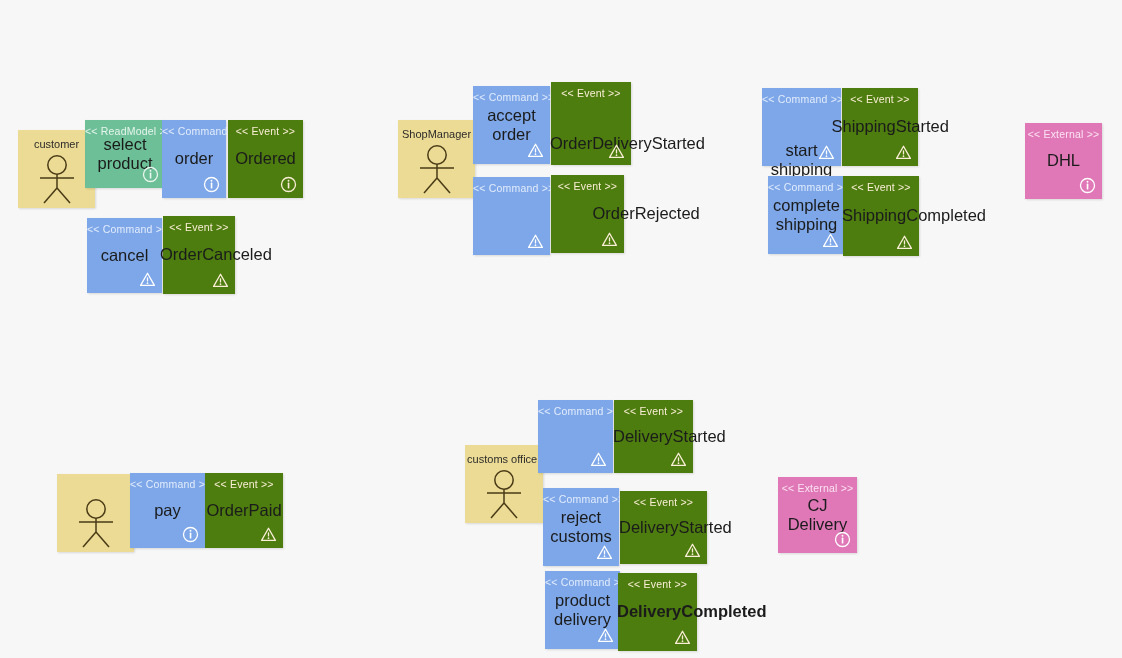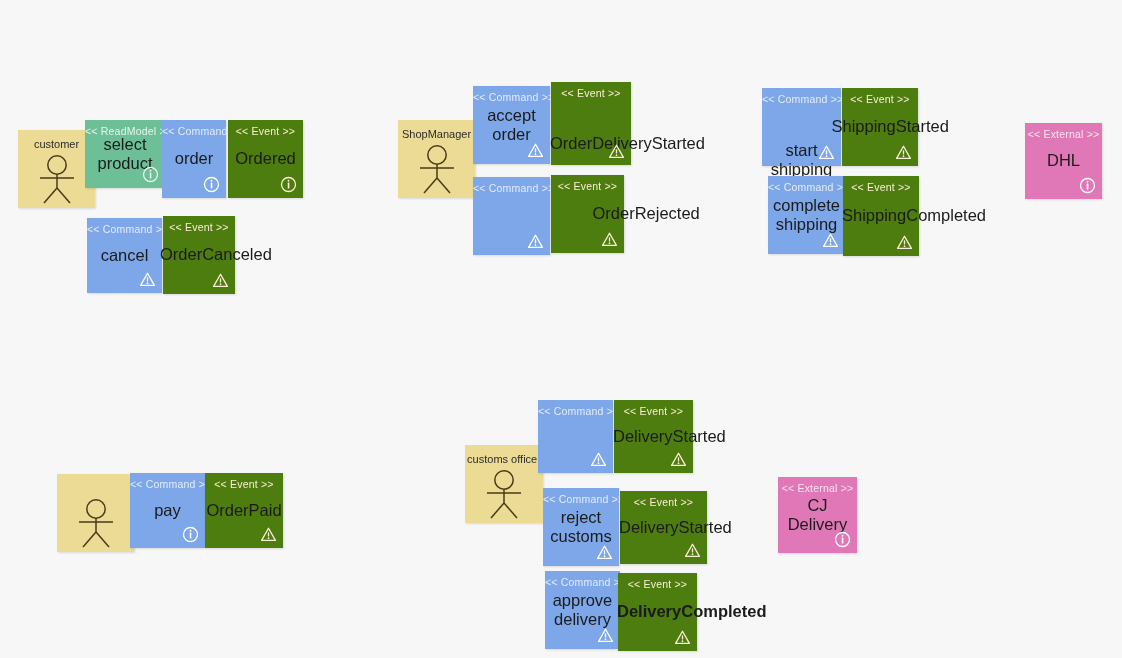--- a/index.html
+++ b/index.html
@@ -351,21 +351,21 @@
       <div class="badge">
         <svg class="ico-warn" width="17" height="17" viewBox="0 0 17 17">
           <path d="M8.5 2.2 L15.4 14.4 L1.6 14.4 Z" fill="none" stroke="#fbeed7" stroke-width="1.3" stroke-linejoin="round"></path>
           <rect x="7.85" y="6.2" width="1.3" height="4.4" rx="0.5" fill="#fbeed7"></rect>
           <circle cx="8.5" cy="12.2" r="0.85" fill="#fbeed7"></circle>
         </svg>
       </div>
     </div>
     <div class="sticky c-command" style="left: 545px; top: 571px; width: 75px; height: 78px; z-index: 22;">
       <div class="stereo">&lt;&lt; Command &gt;&gt;</div>
-      <div class="title" style="width: 78px;">approve delivery</div>
+      <div class="title" style="width: 78px;">product delivery</div>
       <div class="badge">
         <svg class="ico-warn" width="17" height="17" viewBox="0 0 17 17">
           <path d="M8.5 2.2 L15.4 14.4 L1.6 14.4 Z" fill="none" stroke="#ffffff" stroke-width="1.3" stroke-linejoin="round"></path>
           <rect x="7.85" y="6.2" width="1.3" height="4.4" rx="0.5" fill="#ffffff"></rect>
           <circle cx="8.5" cy="12.2" r="0.85" fill="#ffffff"></circle>
         </svg>
       </div>
     </div>
     <div class="sticky c-event" style="left: 618px; top: 573px; width: 79px; height: 78px; z-index: 23;">
       <div class="stereo">&lt;&lt; Event &gt;&gt;</div>

